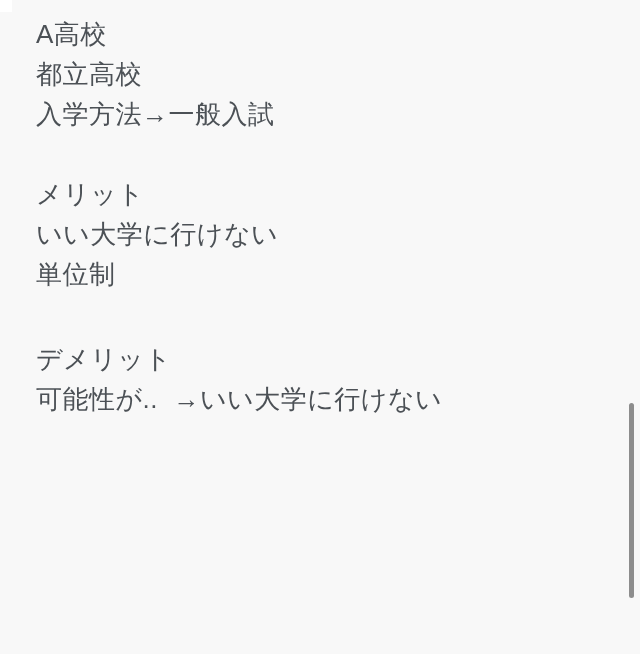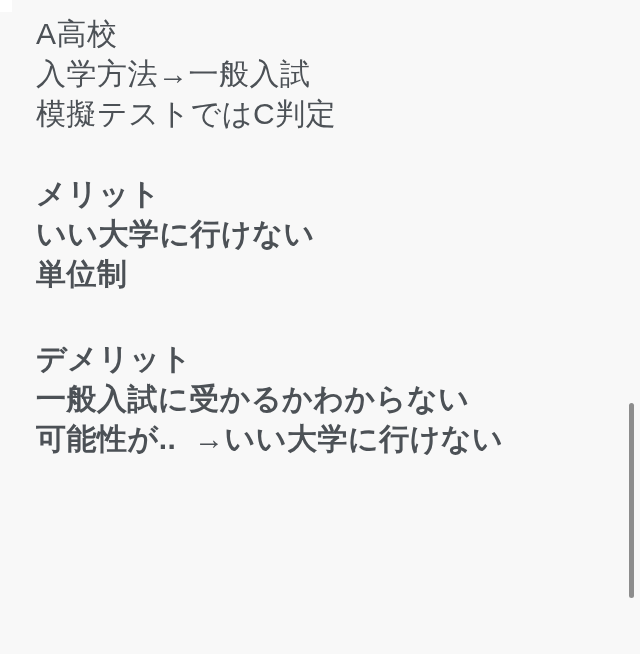--- a/index.html
+++ b/index.html
@@ -21,33 +21,32 @@
     width: 12px;
     height: 12px;
     background: #ffffff;
   }
   .note-body {
     position: absolute;
     top: 14px;
     left: 36px;
     right: 40px;
     color: #4c5156;
-    font-size: 30px;
+    font-size: 26px;
     line-height: 40px;
     letter-spacing: 0.5px;
   }
   .note-section {
     margin: 0 0 40px 0;
   }
   .note-section:last-child {
     margin-bottom: 4px;
   }
   .note-section + .note-section {
     margin-top: 40px;
-    font-weight: bold;
   }
   .note-section.sec-3 {
     margin-top: 45px;
   }
   .note-line {
     margin: 0;
     padding: 0;
     white-space: pre;
   }
   .scrollbar-thumb {
@@ -62,31 +61,30 @@
 </style>
 </head>
 <body>
 
 <div class="corner-patch"></div>
 
 <main class="note-body">
 
   <section class="note-section sec-1">
     <p class="note-line">A高校</p>
+    <p class="note-line">都立高校</p>
     <p class="note-line">入学方法→一般入試</p>
-    <p class="note-line">模擬テストではC判定</p>
   </section>
 
   <section class="note-section sec-2">
     <p class="note-line">メリット</p>
     <p class="note-line">いい大学に行けない</p>
     <p class="note-line">単位制</p>
   </section>
 
   <section class="note-section sec-3">
     <p class="note-line">デメリット</p>
-    <p class="note-line">一般入試に受かるかわからない</p>
     <p class="note-line">可能性が..  →いい大学に行けない</p>
   </section>
 
 </main>
 
 <div class="scrollbar-thumb"></div>
 
 </body></html>

